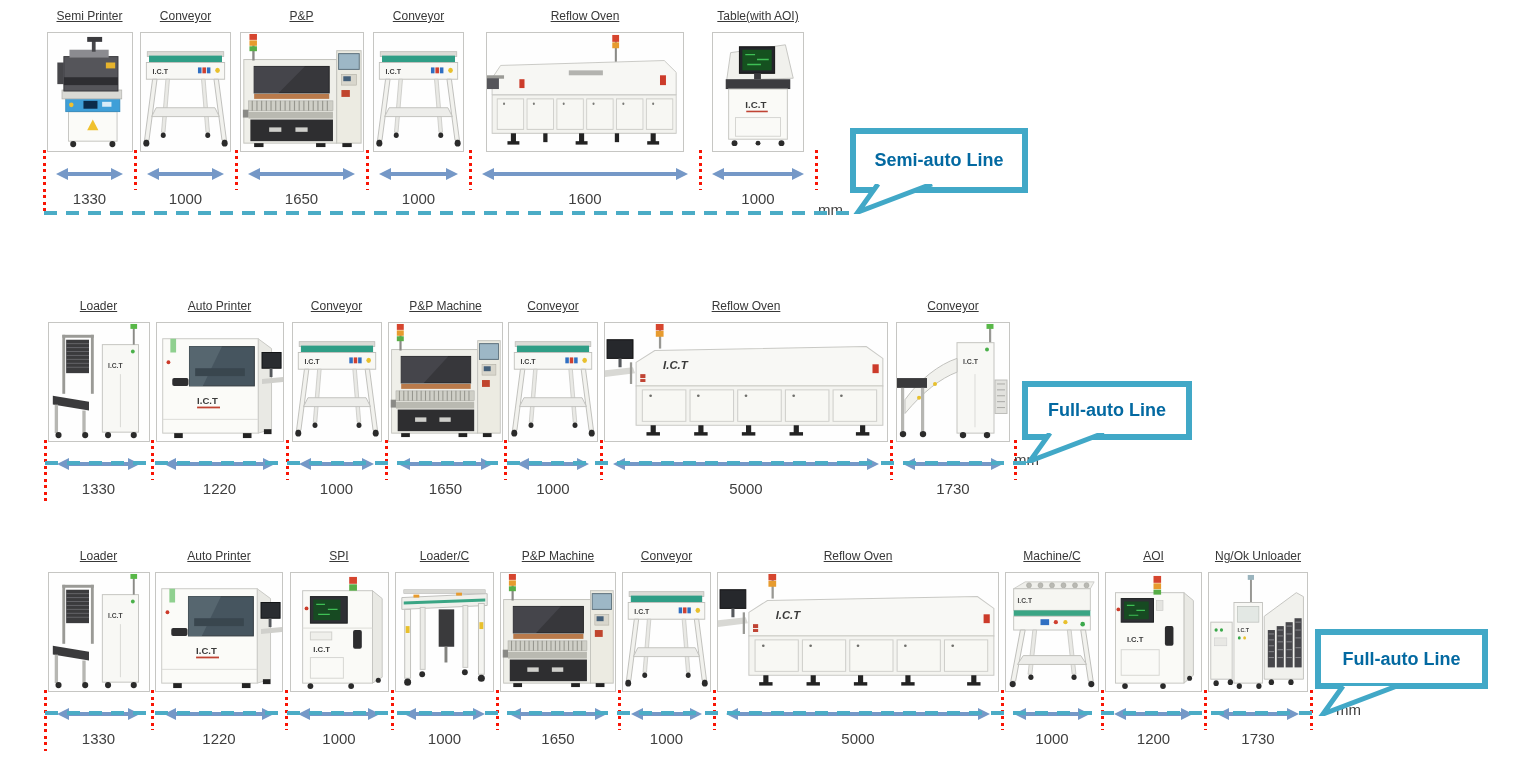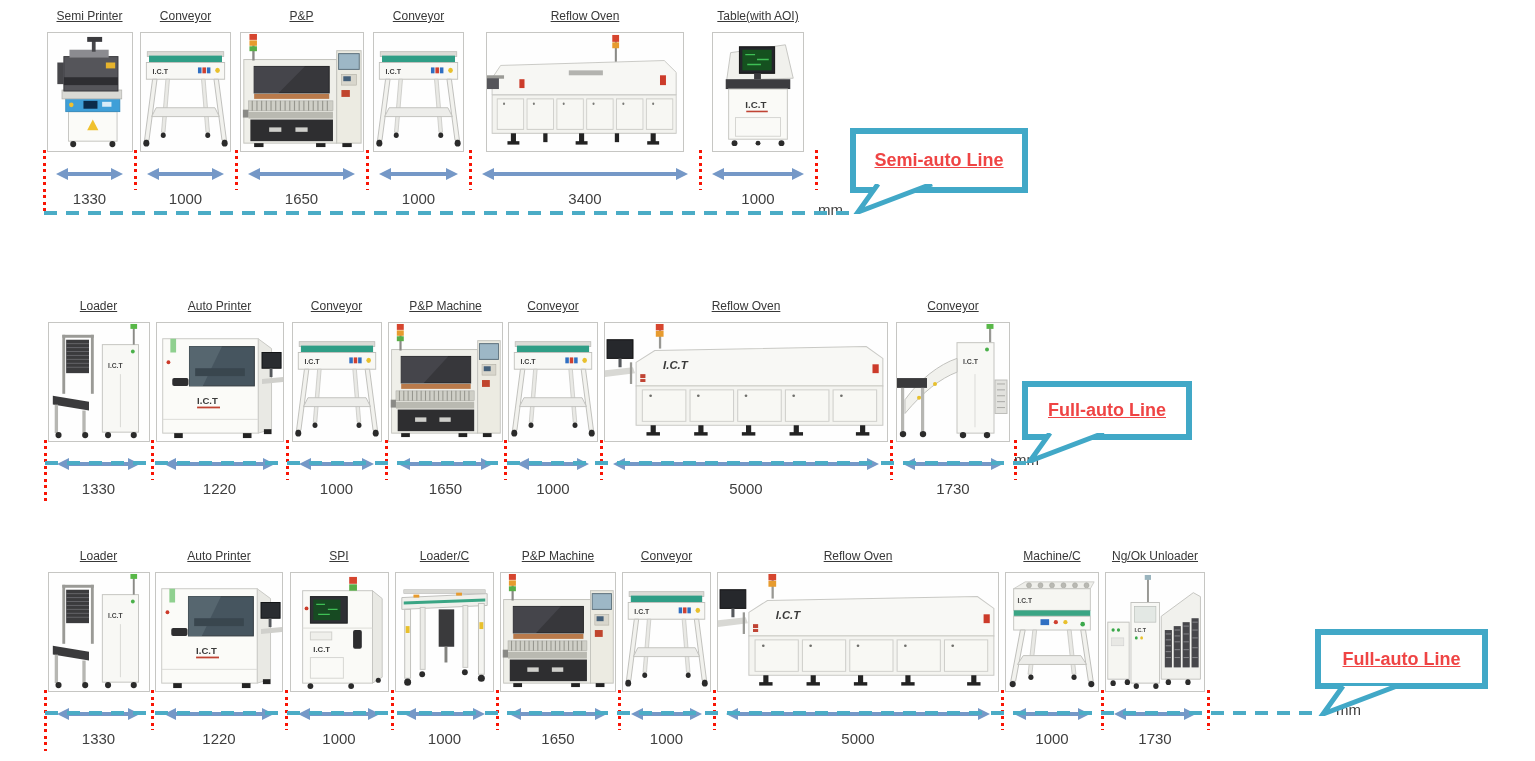--- a/index.html
+++ b/index.html
@@ -34,21 +34,21 @@
         background:repeating-linear-gradient(to right,#4BACC6 0 13px,rgba(0,0,0,0) 13px 22px);}
   #block1 .dash{left:44px;width:813px;}
   #block2 .dash{left:45px;width:985px;}
   #block3 .dash{left:45px;width:1273px;}
 
   .unit{position:absolute;top:201px;height:18px;line-height:18px;font-size:15px;color:#3f3f3f;z-index:1;}
   #block1 .unit{left:818px;} #block2 .unit{left:1014px;} #block3 .unit{left:1336px;}
 
   .callout{position:absolute;background:#fff;border:6px solid #41A8C7;z-index:5;
            display:flex;align-items:center;justify-content:center;
-           font-size:18px;font-weight:bold;color:#ef4444;white-space:nowrap;text-decoration:underline;}
+           font-size:18px;font-weight:bold;color:#0369a1;white-space:nowrap;}
   #callout1{left:850px;top:128px;width:166px;height:53px;}
   #callout2{left:1022px;top:381px;width:158px;height:47px;}
   #callout3{left:1315px;top:629px;width:161px;height:48px;}
   .ctail{position:absolute;z-index:6;}
   #callout1 .ctail{left:-4px;bottom:-27px;}
   #callout2 .ctail{left:-4px;bottom:-29px;}
   #callout3 .ctail{left:-4px;bottom:-33px;}
 
   #symdefs{position:absolute;width:0;height:0;overflow:hidden;}
 </style>
@@ -471,21 +471,21 @@
         <div class="imgbox">
             <svg class="mimg" style="width:196px">
               <use href="#sym-reflow"></use>
             </svg>
           </div>
         <div class="arrow">
             <i class="ah l"></i>
             <i class="abar"></i>
             <i class="ah r"></i>
           </div>
-        <div class="mnum">3400</div>
+        <div class="mnum">1600</div>
       </div>
 
       <div class="cell" style="width:116px">
         <div class="sep"></div>
         <div class="mlabel">Table(with AOI)</div>
         <div class="imgbox">
             <svg class="mimg" style="width:90px">
               <use href="#sym-aoi-table"></use>
             </svg>
           </div>
@@ -752,20 +752,35 @@
             </svg>
           </div>
         <div class="arrow">
             <i class="ah l"></i>
             <i class="abar"></i>
             <i class="ah r"></i>
           </div>
         <div class="mnum">1000</div>
       </div>
 
+      <div class="cell" style="width:103px">
+        <div class="sep"></div>
+        <div class="mlabel">AOI</div>
+        <div class="imgbox">
+            <svg class="mimg" style="width:95px">
+              <use href="#sym-aoi"></use>
+            </svg>
+          </div>
+        <div class="arrow">
+            <i class="ah l"></i>
+            <i class="abar"></i>
+            <i class="ah r"></i>
+          </div>
+        <div class="mnum">1200</div>
+      </div>
 
       <div class="cell" style="width:106px">
         <div class="sep"></div>
         <div class="mlabel">Ng/Ok Unloader</div>
         <div class="imgbox">
             <svg class="mimg" style="width:98px">
               <use href="#sym-ngok"></use>
             </svg>
           </div>
         <div class="arrow">

